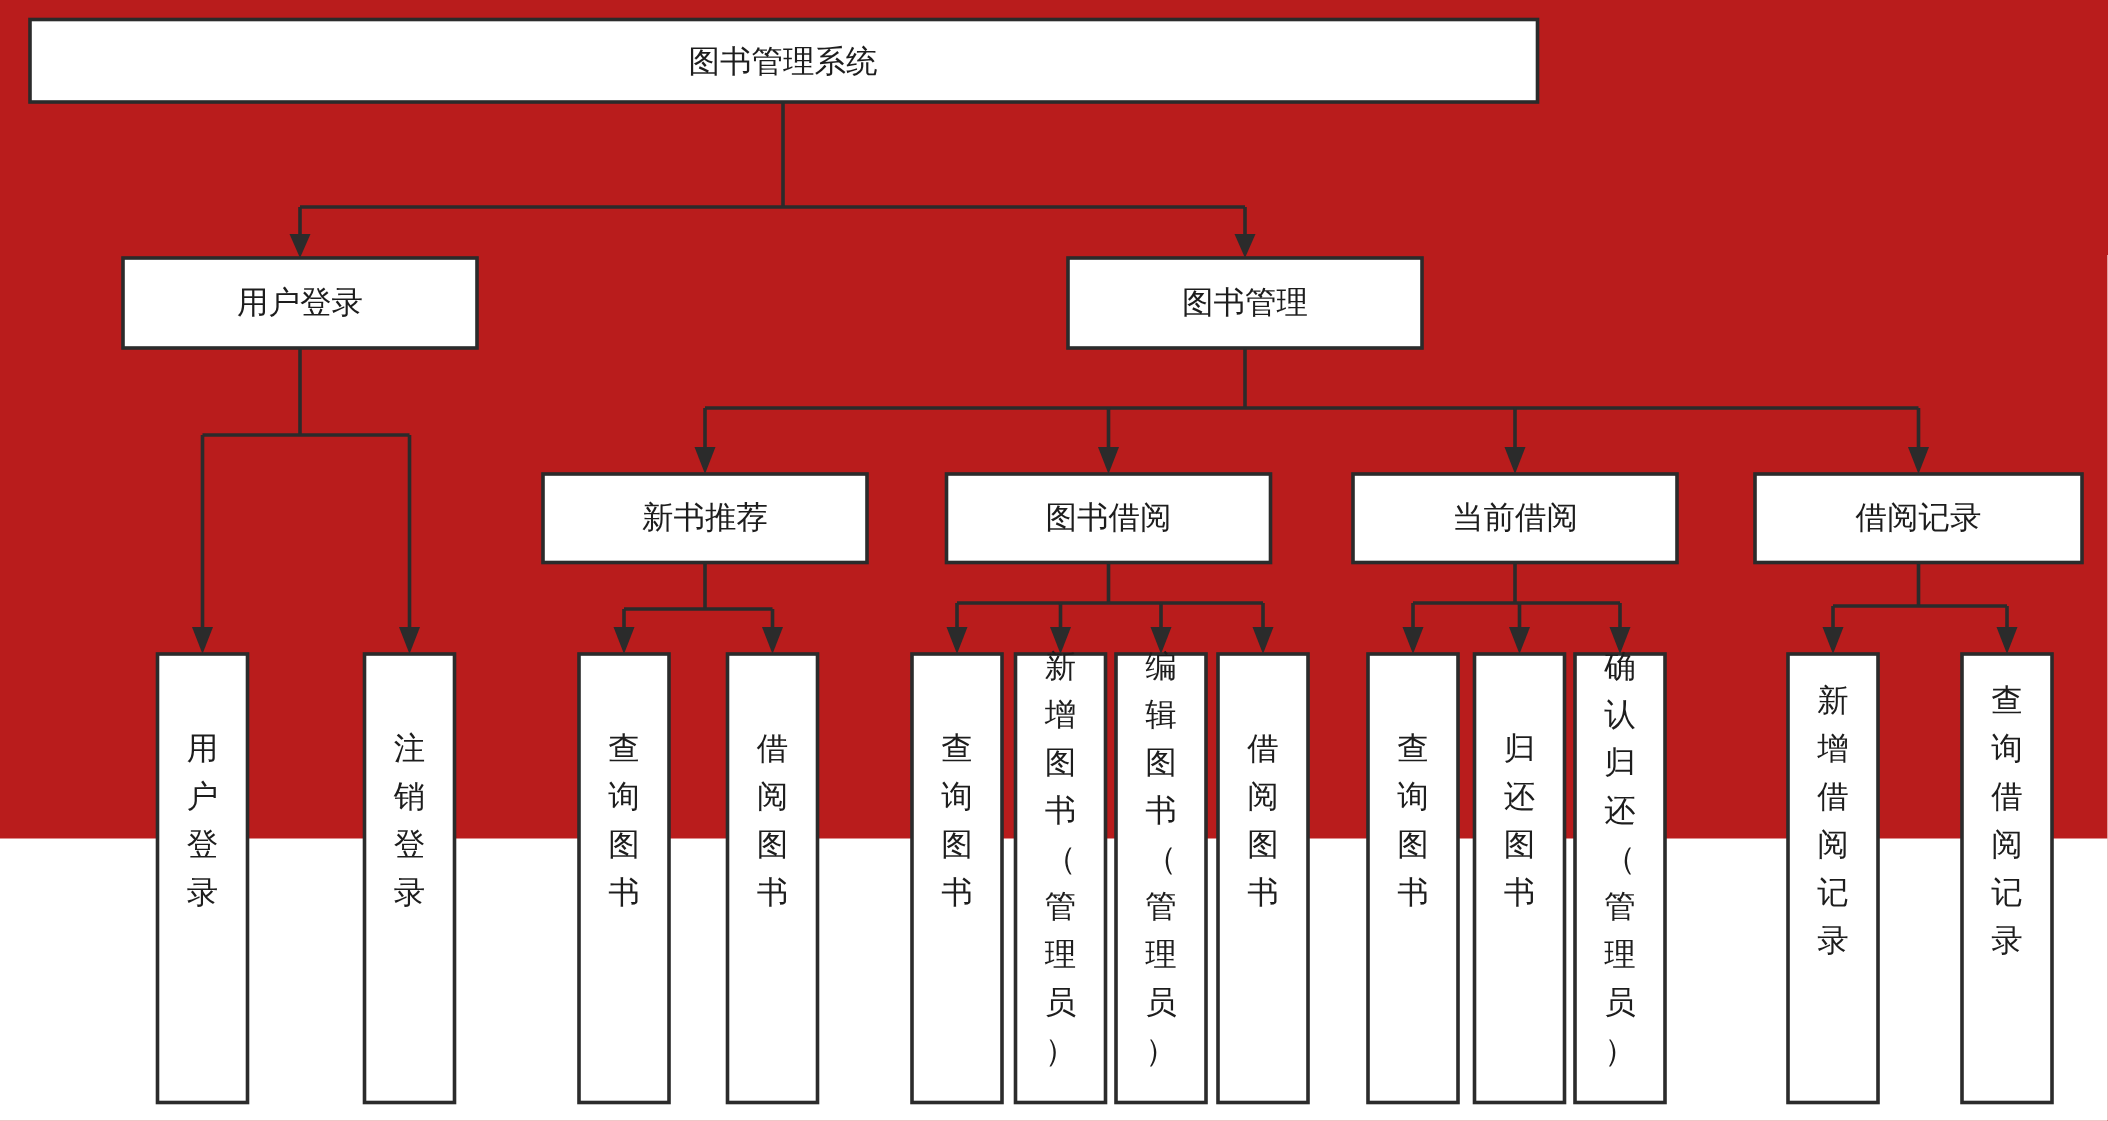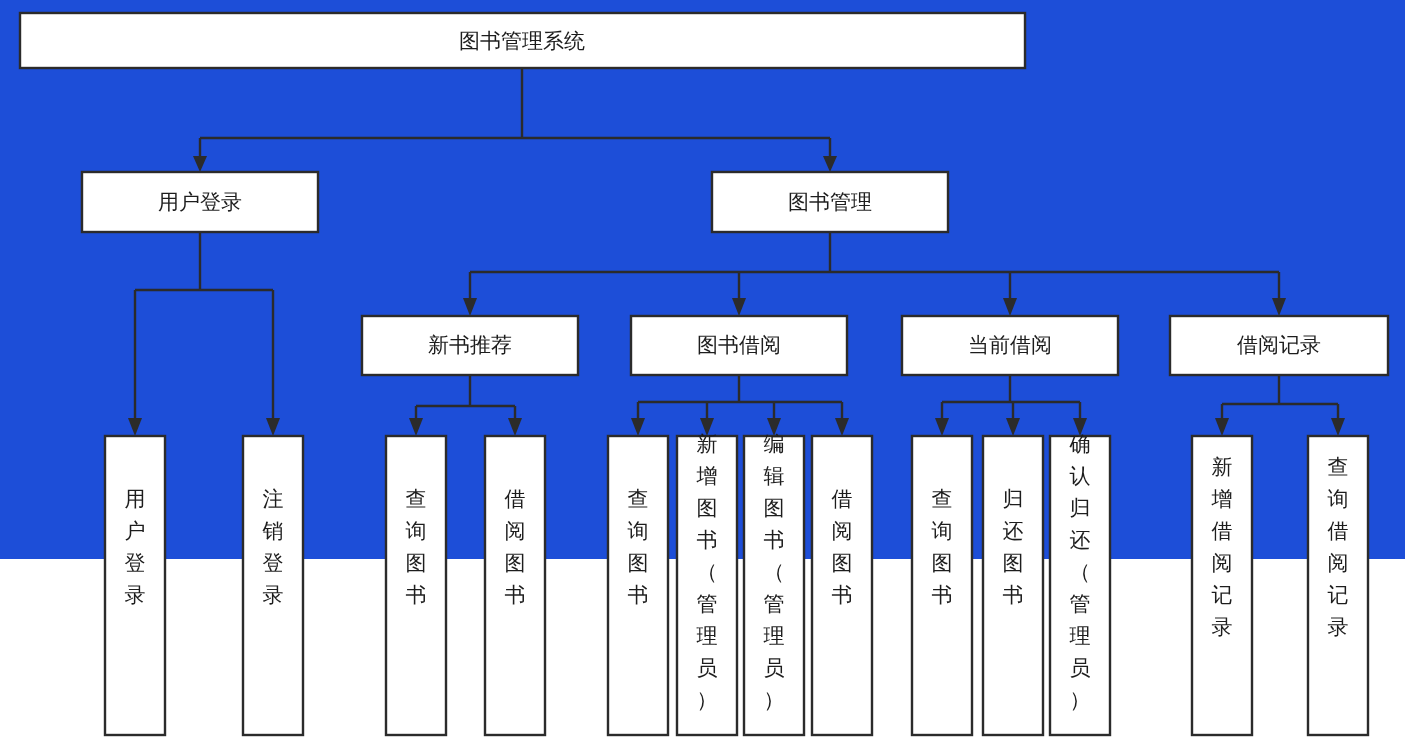--- a/index.html
+++ b/index.html
@@ -10,21 +10,21 @@
   body {
     width: 1405px;
     height: 747px;
     font-family: "DejaVu Sans", "Liberation Sans", sans-serif;
     overflow: hidden;
   }
   #diagram-root {
     position: relative;
     width: 1405px;
     height: 559px;
-    background: #1d4ed8;
+    background: #b91c1c;
     text-align: center;
   }
   svg.diagram-canvas {
     position: absolute;
     left: 0;
     top: 0;
     width: 1405px;
     height: 747px;
   }
   .node-box {

